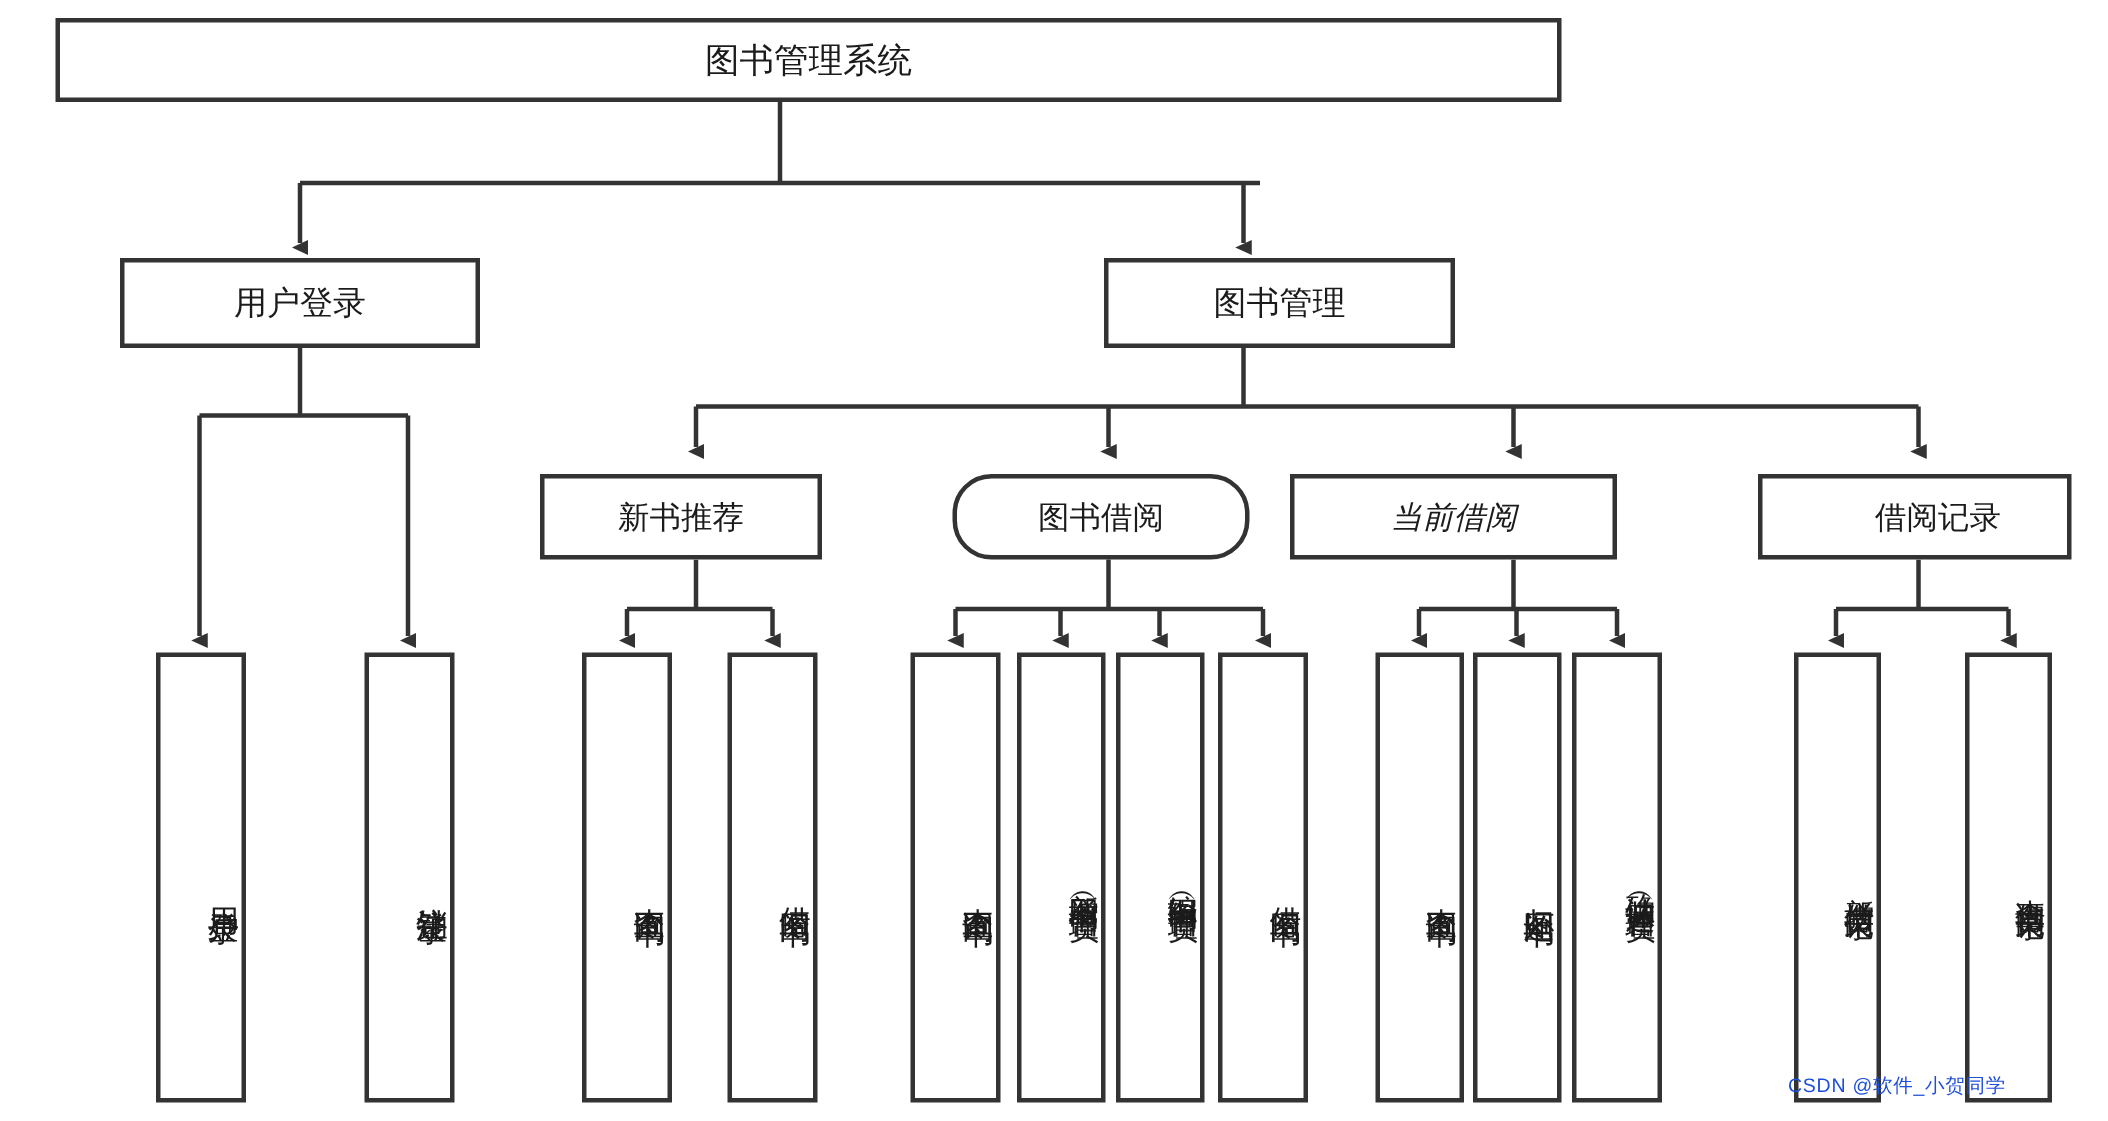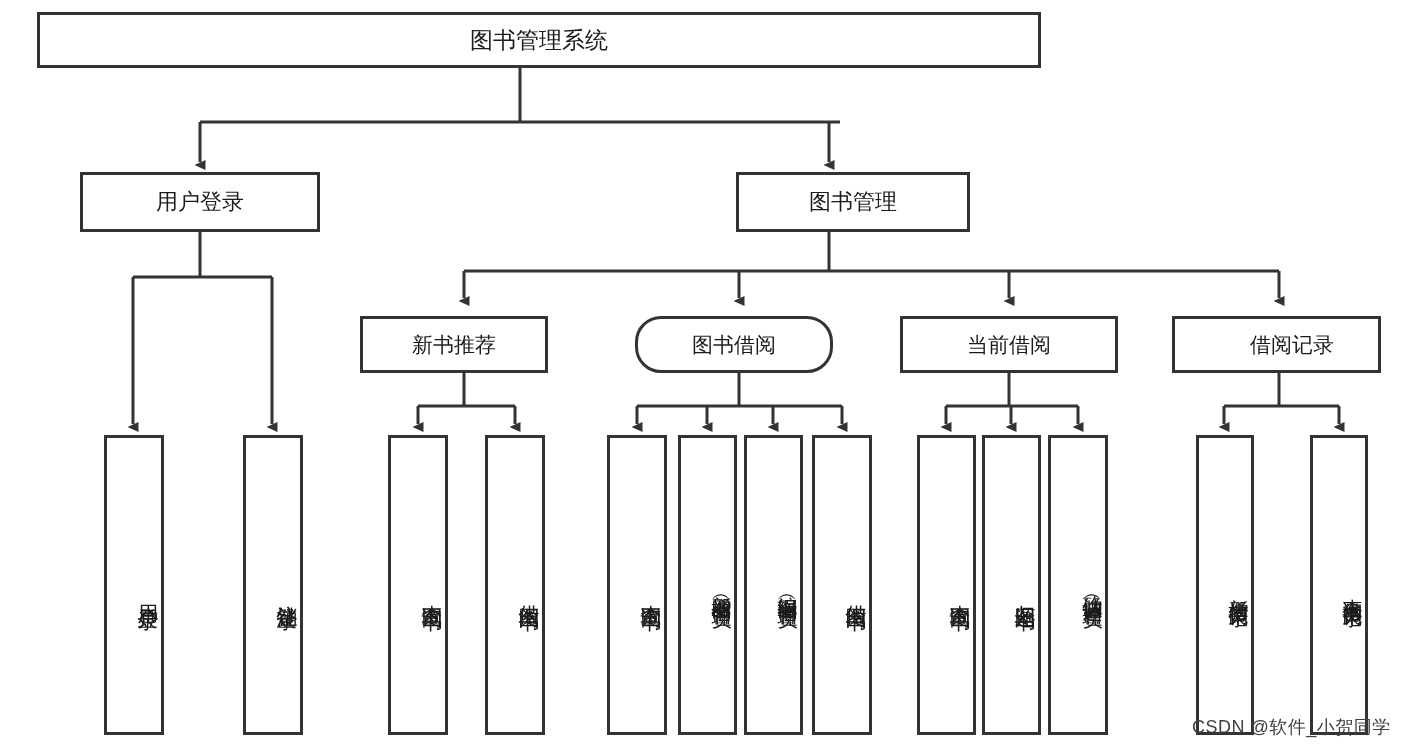--- a/index.html
+++ b/index.html
@@ -58,22 +58,22 @@
   .node.leaf.tall {
     padding-top: 8px;
     font-size: 20px;
   }
   .label {
     display: block;
     white-space: pre-wrap;
   }
   .watermark {
     position: absolute;
-    color: #404040;
-    font-size: 18px;
+    color: #1d4ed8;
+    font-size: 13px;
     letter-spacing: 0.5px;
     z-index: 5;
     white-space: nowrap;
   }
 </style>
 </head>
 <body>
 
 <div id="canvas">
 
@@ -137,21 +137,21 @@
   <div class="node level2" style="left:712px; top:172px; width:234px; height:60px;margin-left:24px;">
     <span class="label">图书管理</span>
   </div>
 
   <div class="node level3" style="left:360px; top:316px; width:188px; height:57px;align-items:center;">
     <span class="label">新书推荐</span>
   </div>
   <div class="node level3" style="left:635px; top:316px; width:198px; height:57px;border-radius:26px;">
     <span class="label">图书借阅</span>
   </div>
-  <div class="node level3" style="left:900px; top:316px; width:218px; height:57px;">
+  <div class="node level3" style="left:860px; top:316px; width:218px; height:57px;font-style:italic;">
     <span class="label">当前借阅</span>
   </div>
   <div class="node level3" style="left:1172px; top:316px; width:209px; height:57px;padding-left:31px;">
     <span class="label">借阅记录</span>
   </div>
 
   <div class="node leaf" style="left:104px; top:435px; width:60px; height:300px;">
     <span class="label">用户登录</span>
   </div>
   <div class="node leaf" style="left:243px; top:435px; width:60px; height:300px;">

